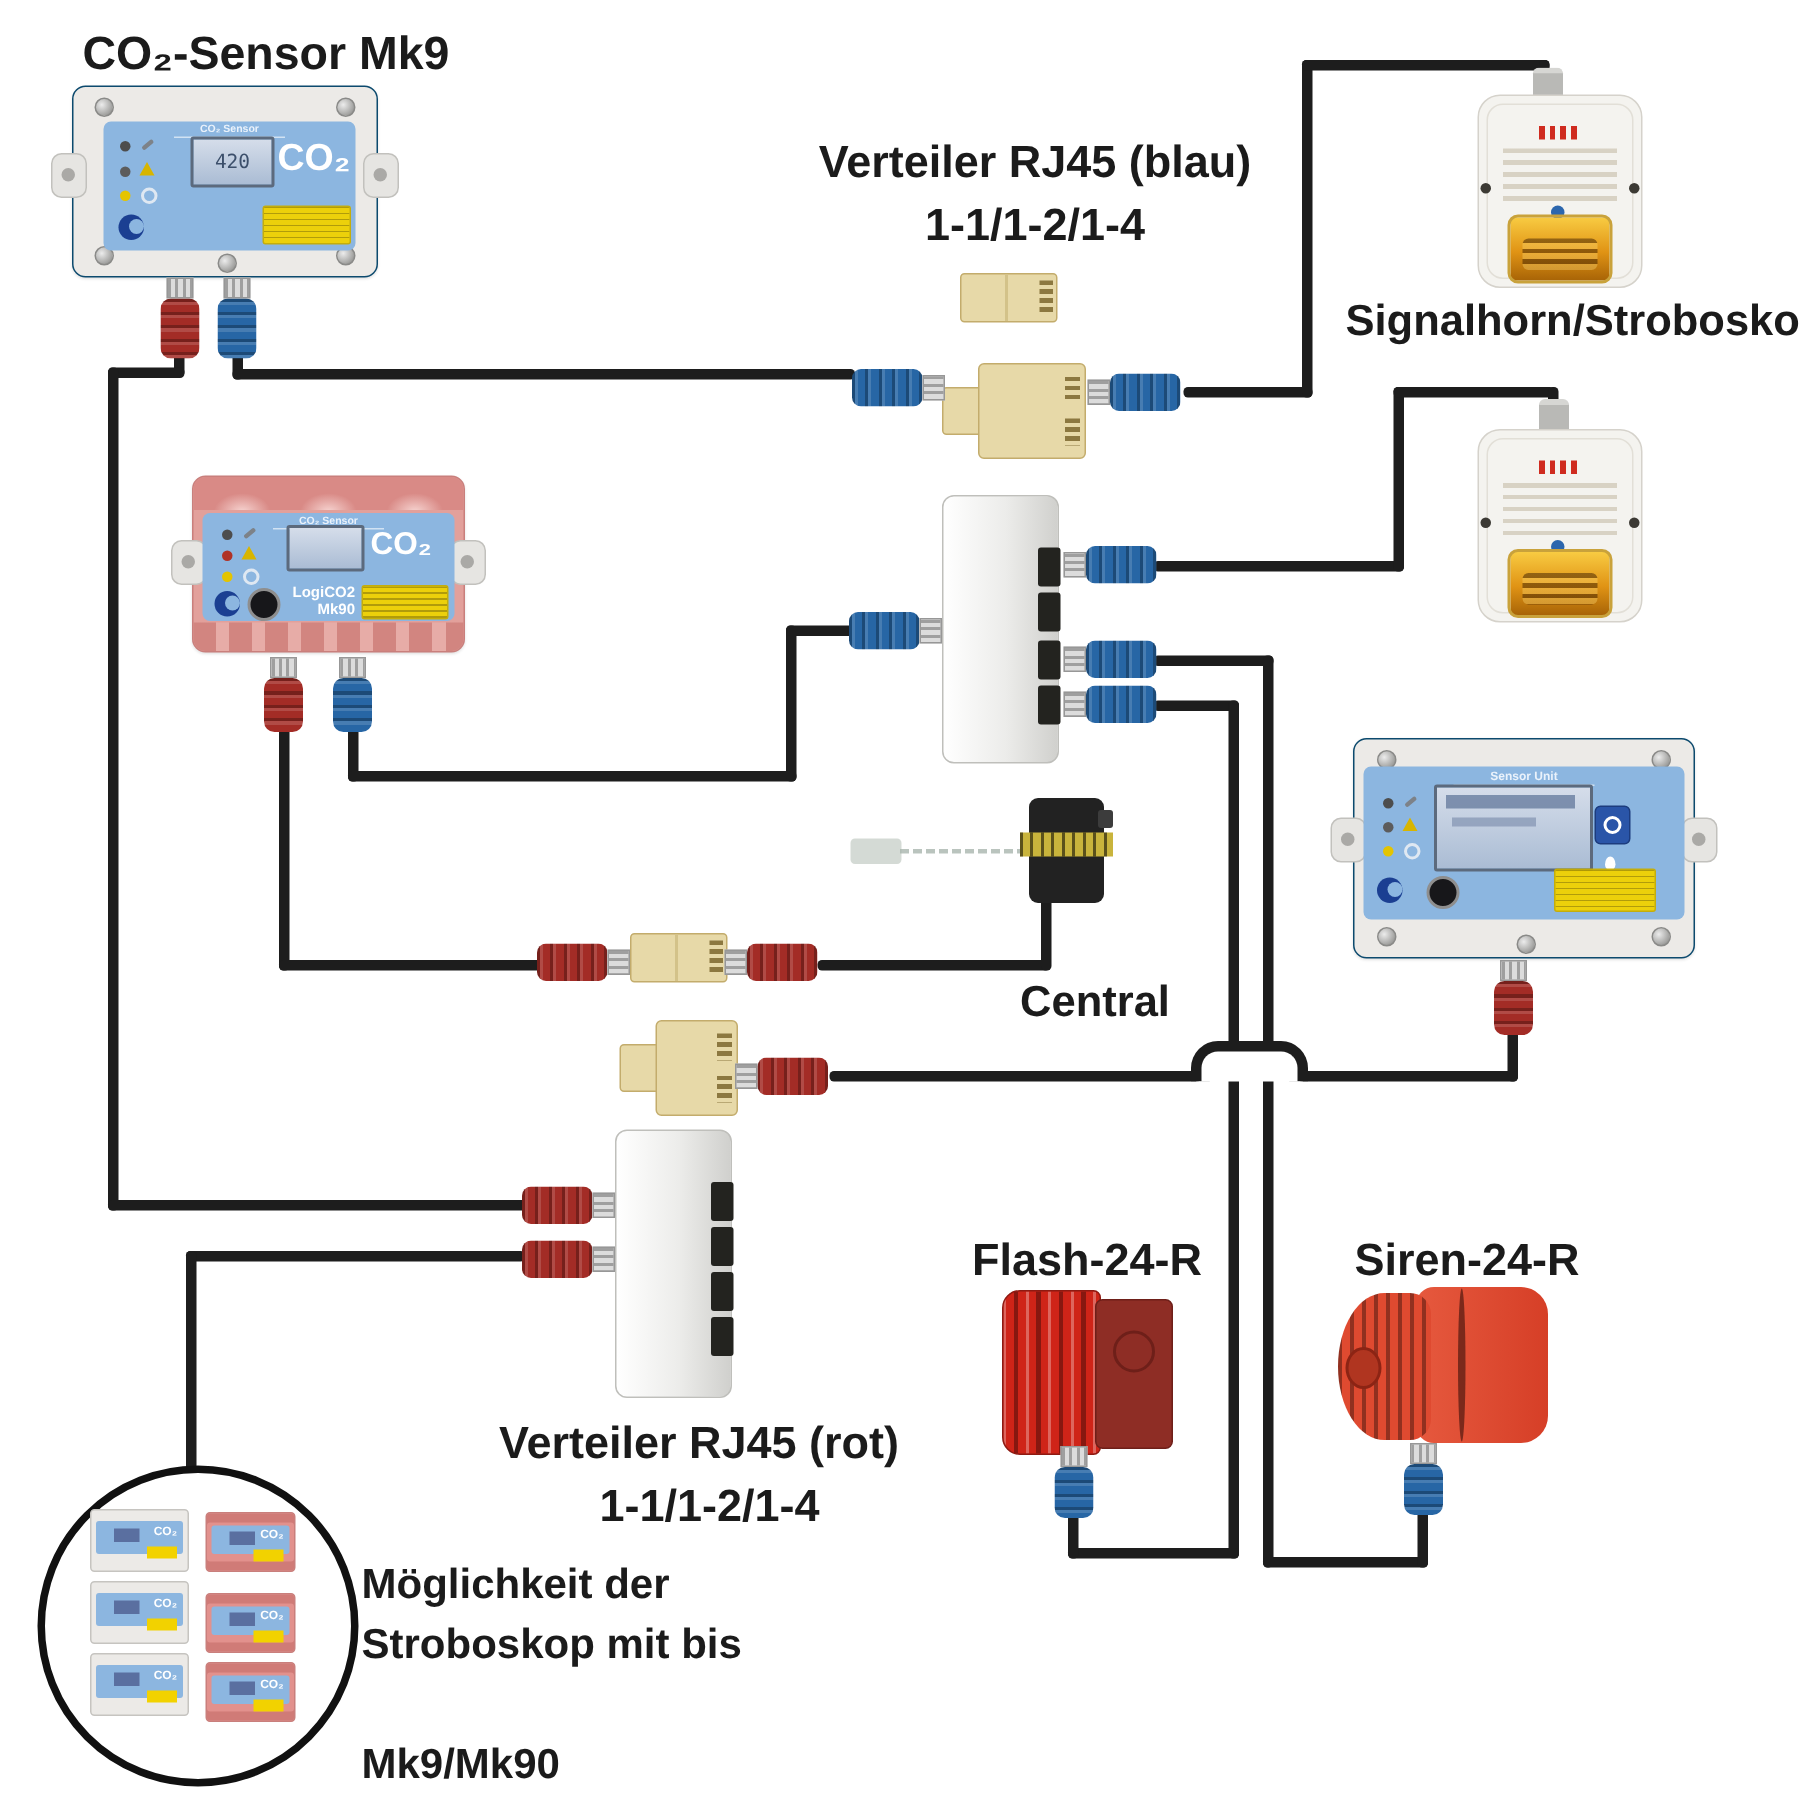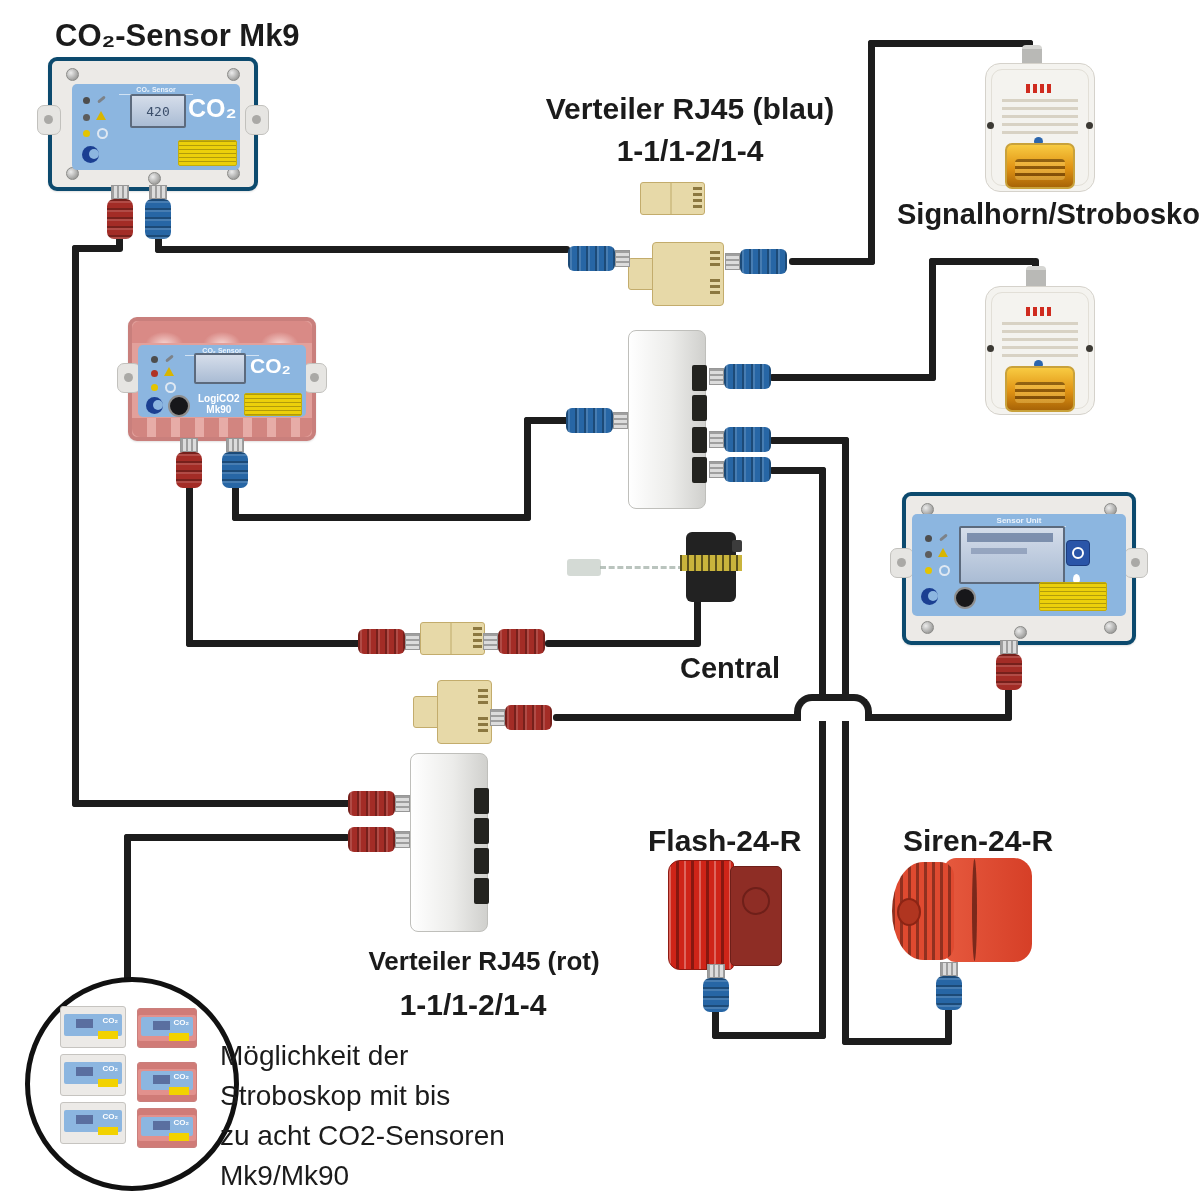--- a/index.html
+++ b/index.html
@@ -30,21 +30,21 @@
   
   .coupler{position:absolute;width:63px;height:31px;background:#e7d9a8;border:1px solid #c3ac6c;border-radius:3px;z-index:2}
   .coupler::before{content:'';position:absolute;left:46%;top:0;bottom:0;width:2px;background:#d3c289}
   .coupler::after{content:'';position:absolute;right:2px;top:4px;bottom:4px;width:9px;
         background:repeating-linear-gradient(180deg,#8c7840 0 3px,transparent 3px 6px)}
   .ystem{position:absolute;width:27px;height:30px;background:#e7d9a8;border:1px solid #c3ac6c;border-radius:3px 0 0 3px;z-index:2}
   .ybody{position:absolute;width:70px;height:62px;background:#e7d9a8;border:1px solid #c3ac6c;border-radius:4px;z-index:2}
   .ybody i{position:absolute;right:3px;width:10px;height:18px;
         background:repeating-linear-gradient(180deg,#8c7840 0 3px,transparent 3px 6px)}
   
-  .dev{position:absolute;background:#eceae7;border:4px solid #0c4a6e;border-radius:9px;z-index:2;box-shadow:0 1px 2px rgba(0,0,0,.12)}
+  .dev{position:absolute;background:#eceae7;border:1px solid #0c4a6e;border-radius:9px;z-index:2;box-shadow:0 1px 2px rgba(0,0,0,.12)}
   .ear{position:absolute;width:22px;height:28px;background:#e6e5e2;border:1px solid #c2c1bd;border-radius:7px;z-index:-1}
   .ear::after{content:'';position:absolute;left:6px;top:9px;width:9px;height:9px;border-radius:50%;background:#aaa9a6}
   .screw{position:absolute;width:11px;height:11px;border-radius:50%;border:1px solid #8a8a88;
         background:radial-gradient(circle at 35% 35%,#ececec,#9c9c9a 75%)}
   .panel{position:absolute;background:#8cb6e0;border-radius:5px}
   .ptitle{position:absolute;left:0;right:0;top:2px;text-align:center;color:#eaf2fb;font-size:7px;font-weight:bold;
         border-bottom:1px solid rgba(255,255,255,.6);padding-bottom:1px;margin:0 28%}
   .lcd{position:absolute;background:linear-gradient(180deg,#d5ddea,#aabcd4);border:2px solid #5c6a7d;border-radius:2px;
         color:#3c4f6b;font-family:"DejaVu Sans Mono",monospace;font-size:13px;display:flex;align-items:center;justify-content:center}
   .gas{position:absolute;color:#fff;font-weight:bold}
@@ -263,21 +263,21 @@
       <div class="led" style="left:13px;top:11px;background:#4d4d4d"></div>
       <div class="led" style="left:13px;top:25px;background:#b03226"></div>
       <div class="led" style="left:13px;top:39px;background:#e4c400"></div>
       <div class="ic-bar" style="left:27px;top:12px"></div>
       <div class="ic-tri" style="left:26px;top:22px"></div>
       <div class="ic-cir" style="left:27px;top:37px"></div>
       <div class="lcd" style="left:56px;top:8px;width:48px;height:27px"></div>
       <div class="gas" style="left:112px;top:9px;font-size:21px">CO₂</div>
       <div class="logo" style="left:8px;top:52px"></div>
       <div class="blackbtn" style="left:30px;top:50px"></div>
-      <div class="gas" style="left:60px;top:48px;font-size:10px;line-height:11px;text-align:center">
+      <div class="gas" style="left:60px;top:48px;font-size:10px;line-height:11px;text-align:right">
         <span>LogiCO2</span><br><span>Mk90</span>
       </div>
       <div class="wlabel" style="left:106px;top:48px;width:56px;height:21px"></div>
     </div>
   </div>
 
   <div class="lbl center" style="left:540px;top:92px;width:300px;font-size:30px">Verteiler RJ45 (blau)</div>
   <div class="lbl center" style="left:540px;top:134px;width:300px;font-size:30px">1-1/1-2/1-4</div>
   <div class="coupler" style="left:640px;top:182px"></div>
   <div class="ystem" style="left:628px;top:258px"></div>
@@ -353,21 +353,21 @@
       <i style="top:8px"></i>
       <i style="top:36px"></i>
     </div>
 
   <div class="vbox" style="left:410px;top:753px">
     <div class="vslot" style="top:34px"></div>
     <div class="vslot" style="top:64px"></div>
     <div class="vslot" style="top:94px"></div>
     <div class="vslot" style="top:124px"></div>
   </div>
-  <div class="lbl center" style="left:334px;top:946px;width:300px;font-size:26px">Verteiler RJ45 (rot)</div>
+  <div class="lbl center" style="left:316px;top:946px;width:300px;font-size:30px">Verteiler RJ45 (rot)</div>
   <div class="lbl center" style="left:323px;top:988px;width:300px;font-size:30px">1-1/1-2/1-4</div>
 
   <div class="lbl" style="left:648px;top:824px;font-size:30px">Flash-24-R</div>
   <div class="flens" style="left:668px;top:860px"></div>
   <div class="fback" style="left:730px;top:866px"></div>
 
   <div class="lbl" style="left:903px;top:824px;font-size:30px">Siren-24-R</div>
   <div class="sbody" style="left:944px;top:858px"></div>
   <div class="sband" style="left:972px;top:859px"></div>
   <div class="scone" style="left:892px;top:862px"></div>
@@ -398,20 +398,20 @@
       <span class="mlcd"></span>
       <span class="mgas">CO₂</span>
       <span class="mlab"></span>
     </div>
   <div class="mini mk90m" style="left:137px;top:1108px">
       <span class="mlcd"></span>
       <span class="mgas">CO₂</span>
       <span class="mlab"></span>
     </div>
 
-  <div class="lbl" style="left:220px;top:1036px;font-size:28px;line-height:40px;font-weight:normal">
+  <div class="lbl" style="left:241px;top:1036px;font-size:28px;line-height:40px;font-weight:bold">
     <span>Möglichkeit der</span><br>
     <span>Stroboskop mit bis</span><br>
-    <span>zu acht CO2-Sensoren</span><br>
+    <br>
     <span>Mk9/Mk90</span>
   </div>
 
 </div>
 
 </body></html>

